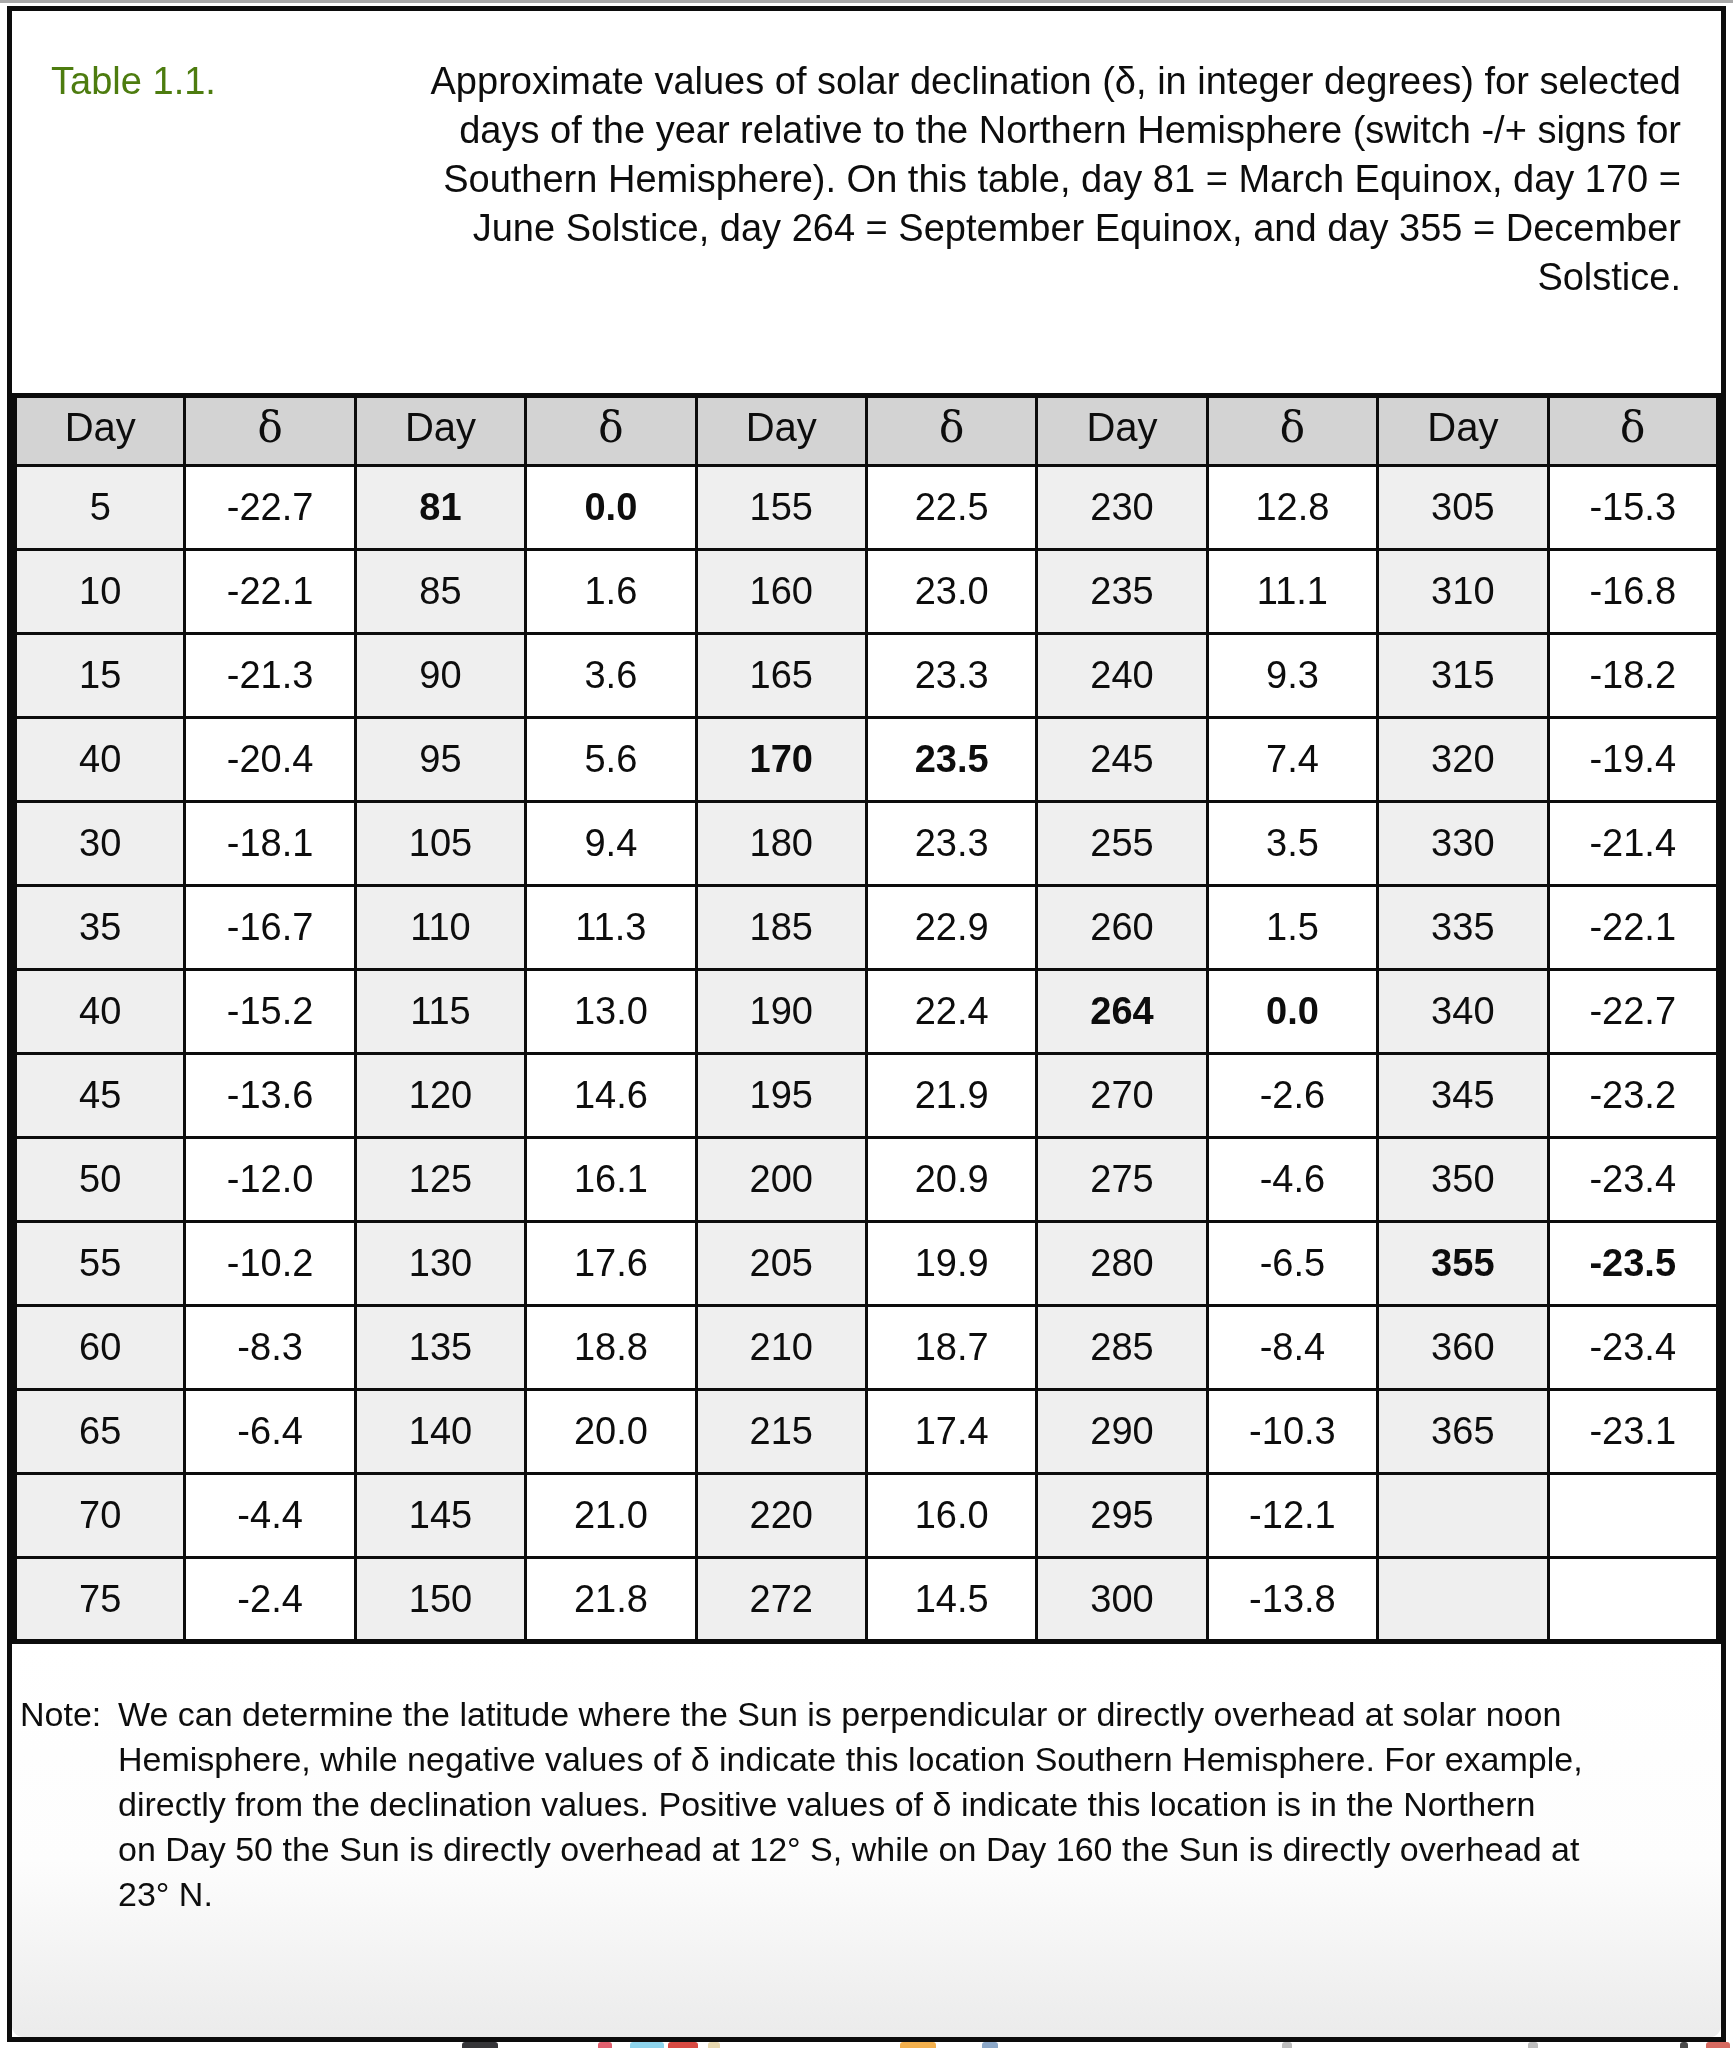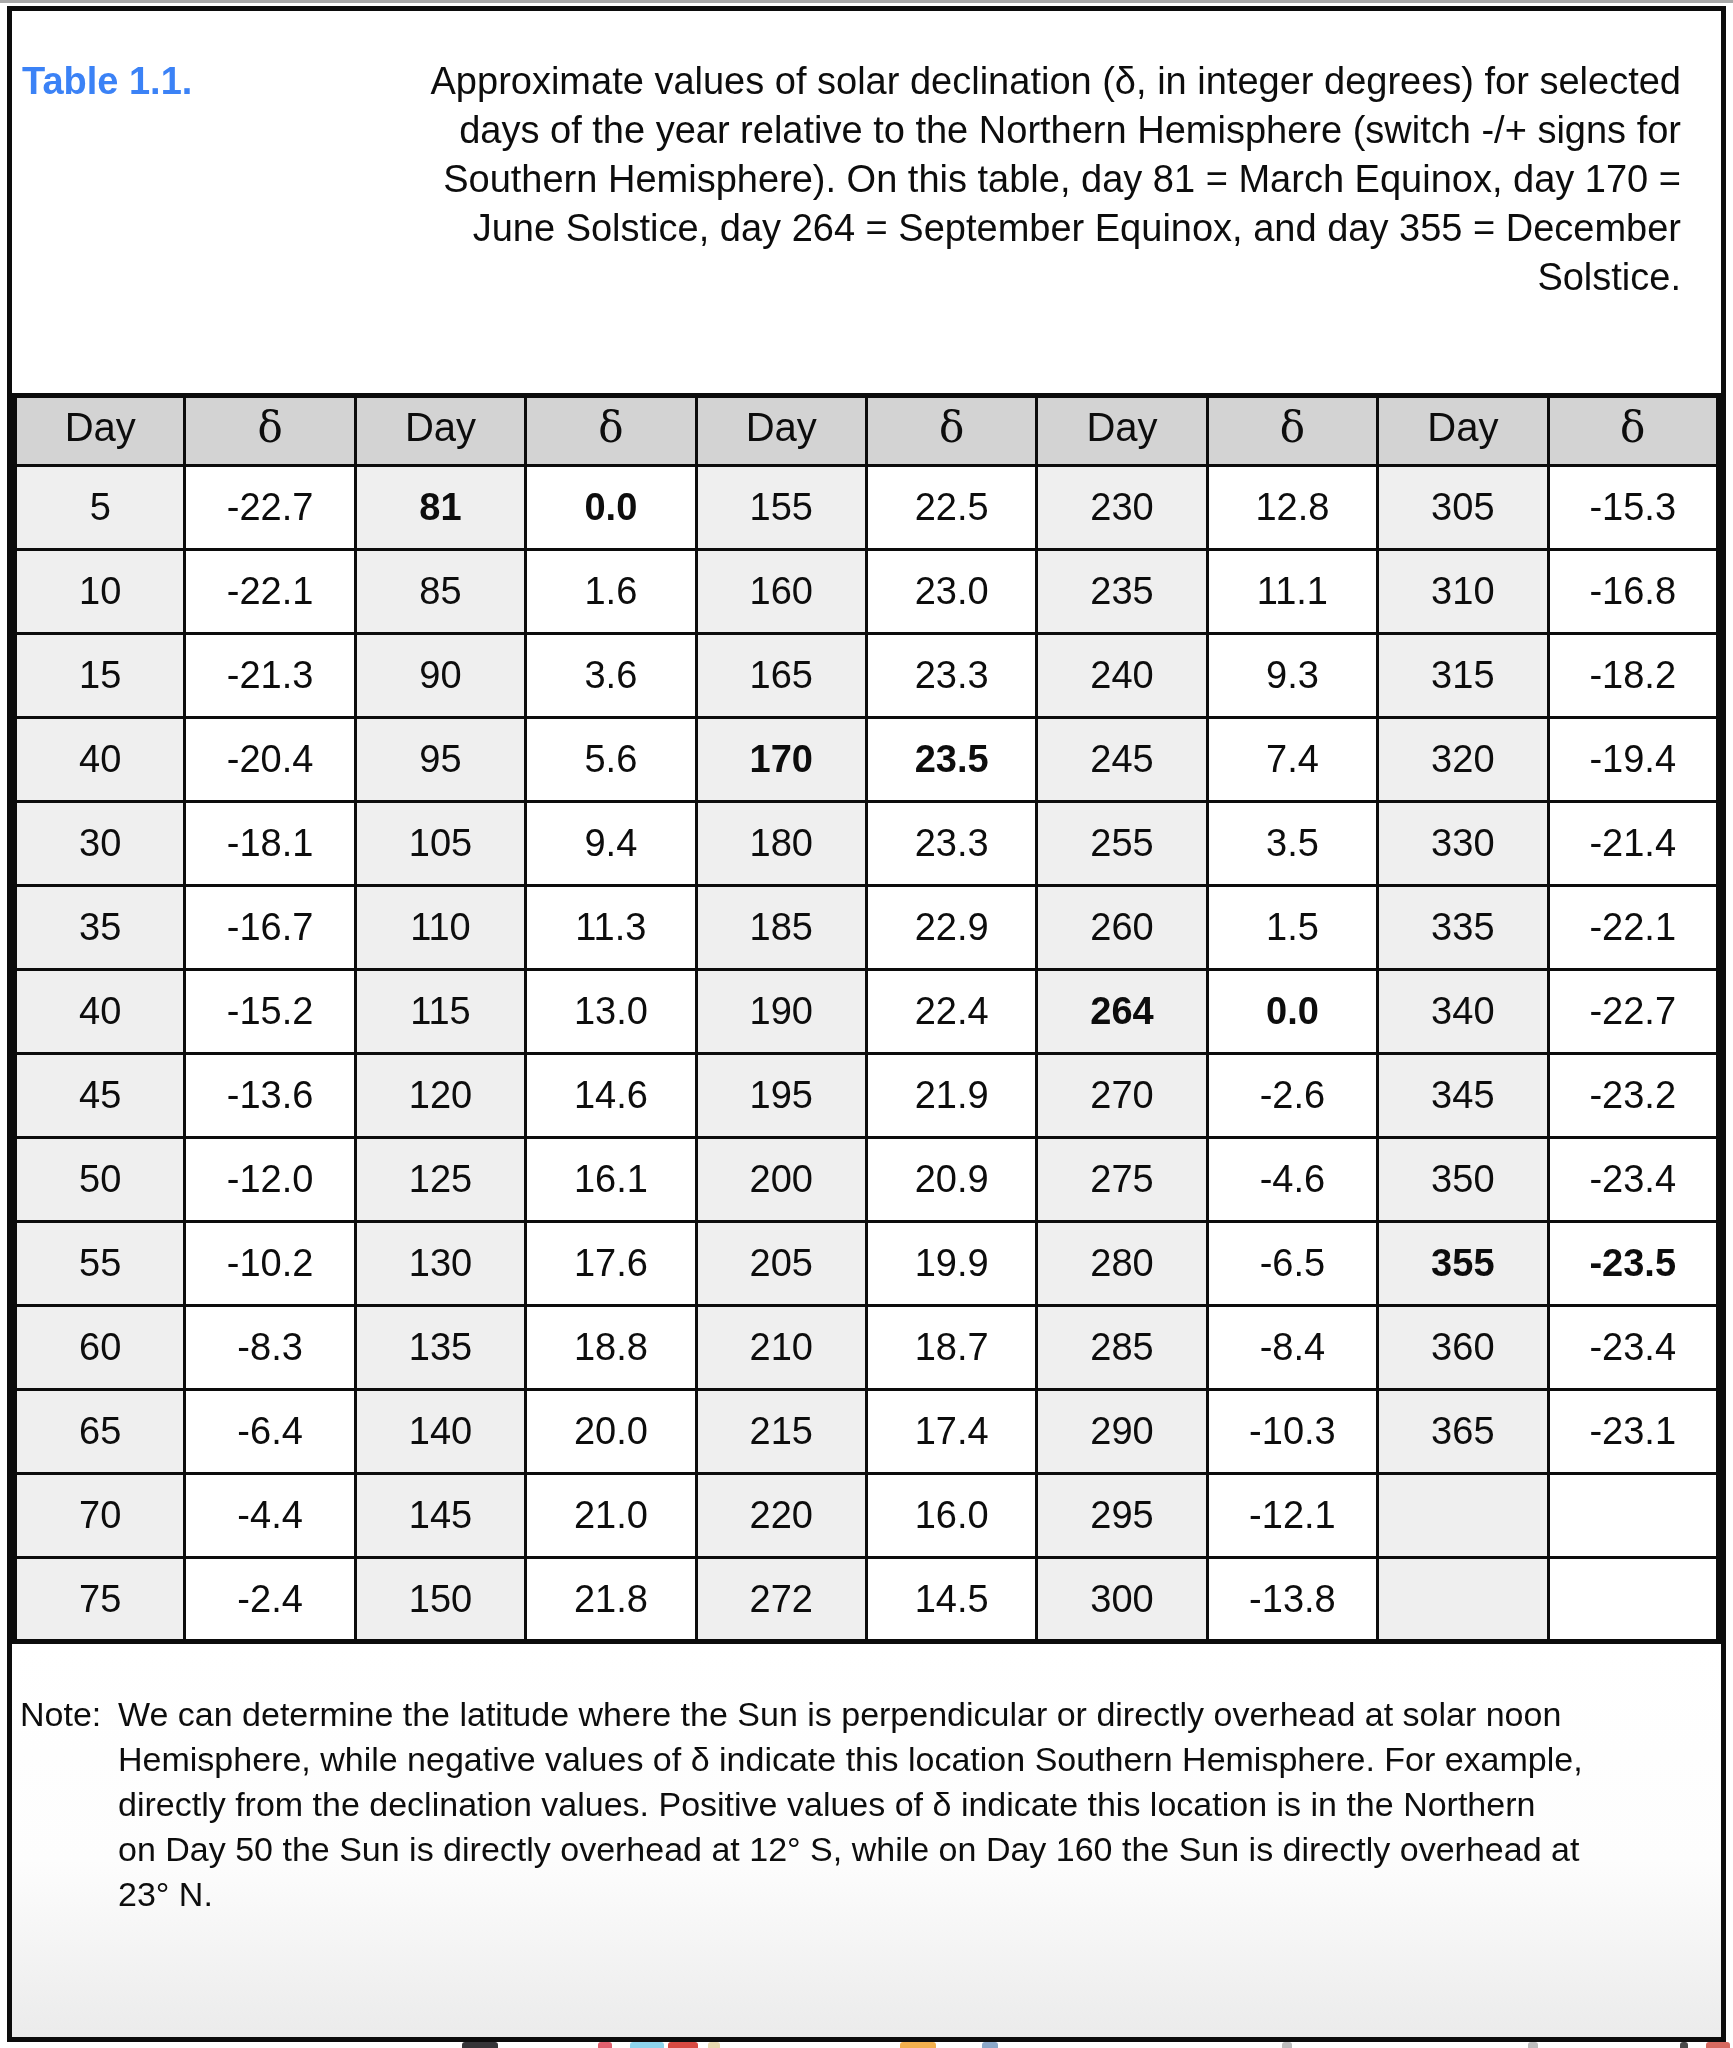--- a/index.html
+++ b/index.html
@@ -39,22 +39,23 @@
     height: 382px;
     padding: 46px 40px 0 10px;
     display: flex;
     align-items: flex-start;
     font-size: 38px;
     line-height: 49px;
   }
   .caption-label {
     flex: none;
     width: 223px;
-    font-weight: bold;
-    color: #3b82f6;
+    font-weight: normal;
+    color: #4d7c0f;
+    text-align: center;
   }
   .caption-body { flex: 1; text-align: right; }
   .caption-line { display: block; }
 
   
   table.decl-table {
     flex: none;
     width: 100%;
     border-collapse: collapse;
     table-layout: fixed;
@@ -87,20 +88,21 @@
 
   
   .note {
     flex: 1;
     padding: 48px 30px 0 8px;
     display: flex;
     align-items: flex-start;
     font-size: 34px;
     line-height: 45px;
     background: linear-gradient(180deg, #ffffff 0%, #fdfdfd 55%, #ebebeb 100%);
+    border-radius: 11px;
   }
   .note-label { flex: none; width: 98px; }
   .note-body { flex: 1; }
   .note-line { display: block; }
 
   
   .bottom-strip {
     position: absolute;
     left: 0; right: 0; bottom: 0;
     height: 6px;

